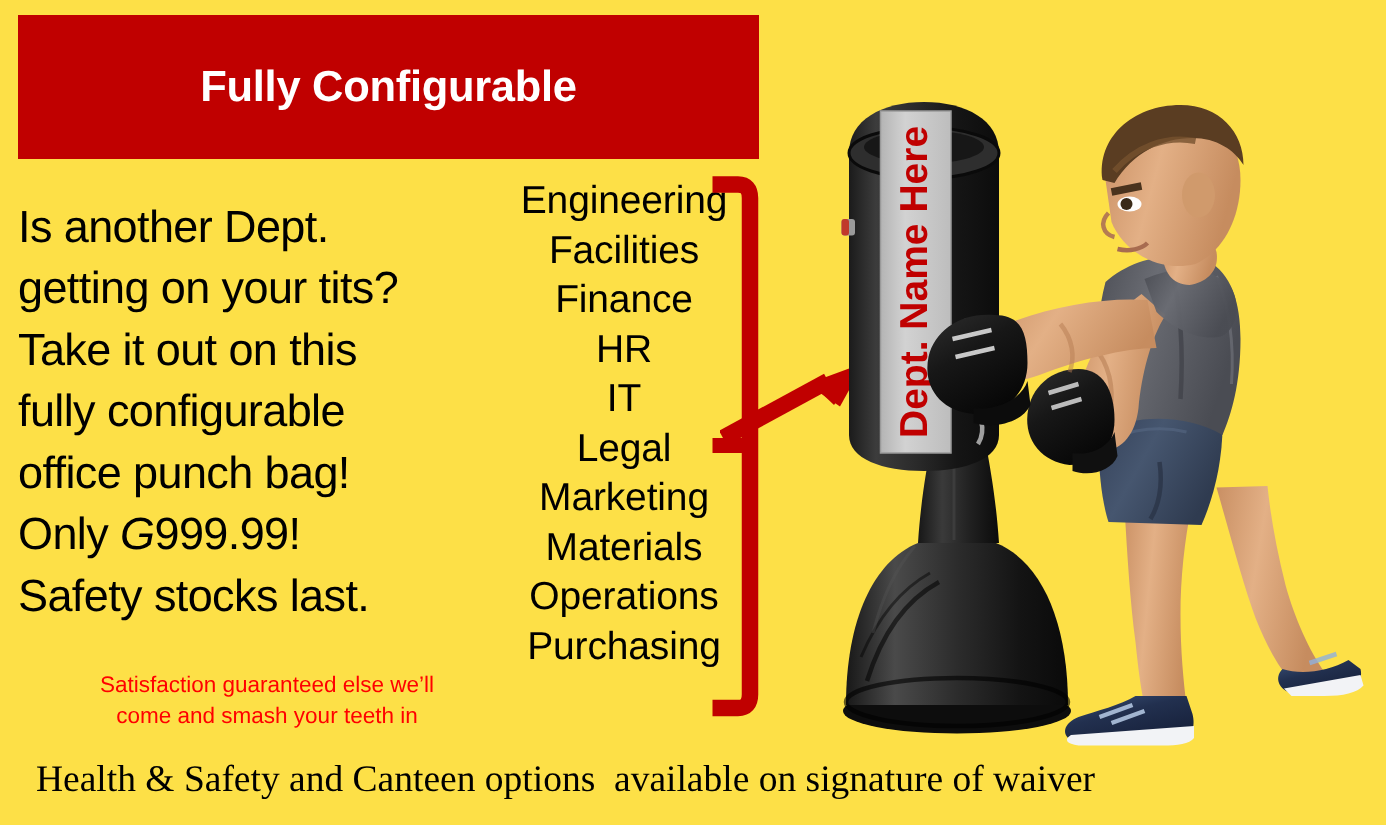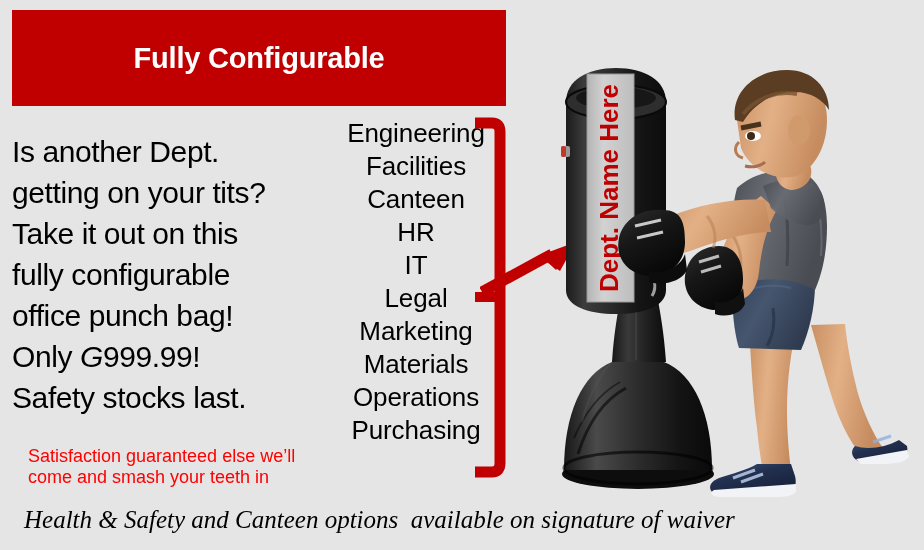--- a/index.html
+++ b/index.html
@@ -2,21 +2,21 @@
 <html><head>
 <meta charset="utf-8">
 <style>
   * { margin:0; padding:0; box-sizing:border-box; }
   html,body { background:#ffffff; }
   body {
     width:924px; height:550px;
     font-family:"Liberation Sans", sans-serif;
     position:relative; overflow:hidden;
   }
-  .stage { position:absolute; inset:0; background:#e5e5e5; }
+  .stage { position:absolute; inset:0; background:#fde047; }
 
   
   .banner{
     position:absolute; left:12px; top:10px; width:494px; height:96px;
     background:#C00000; color:#fff;
     display:flex; flex-direction:column; align-items:center; justify-content:center;
     text-align:center;
   }
   .banner-line{
     font-size:29px; font-weight:bold; line-height:40px; letter-spacing:-0.2px;
@@ -27,21 +27,21 @@
     position:absolute; left:12px; top:131px; width:320px;
   }
   .pitch-line{
     font-size:30px; font-weight:normal; line-height:41px; color:#000;
     white-space:nowrap; letter-spacing:-0.4px;
   }
   .price-sym{ font-style:italic; }
 
   .finePrint{
     position:absolute; left:28px; top:446px; width:300px;
-    color:#FF0000; font-size:18px; line-height:21px;
+    color:#FF0000; font-size:15px; line-height:21px;text-align:center;
   }
   .finePrint div{ white-space:nowrap; }
 
   
   .deptList{
     position:absolute; left:341px; top:117px; width:150px;text-align:center;
   }
   .deptList li{
     list-style:none; font-size:26px; line-height:33px;
     color:#000; white-space:nowrap; letter-spacing:-0.1px;
@@ -54,21 +54,21 @@
   
   .bag{ position:absolute; left:548px; top:62px; width:180px; height:430px; }
 
   
   .boxer{ position:absolute; left:615px; top:50px; width:309px; height:450px; }
 
   
   .caption{
     position:absolute; left:24px; top:503px; width:880px;
     font-family:"Liberation Serif", serif;
-    font-style:italic; font-size:25px; line-height:34px; color:#000;
+    font-size:25px; line-height:34px; color:#000;
     white-space:pre;
   }
 </style>
 </head>
 <body>
 
 <div class="stage">
 
   <div class="banner">
     <div class="banner-line">Fully Configurable</div>
@@ -85,21 +85,21 @@
   </div>
 
   <div class="finePrint">
     <div>Satisfaction guaranteed else we’ll</div>
     <div>come and smash your teeth in</div>
   </div>
 
   <ul class="deptList">
     <li>Engineering</li>
     <li>Facilities</li>
-    <li>Canteen</li>
+    <li>Finance</li>
     <li>HR</li>
     <li>IT</li>
     <li>Legal</li>
     <li>Marketing</li>
     <li>Materials</li>
     <li>Operations</li>
     <li>Purchasing</li>
   </ul>
 
   <svg class="bracket" viewBox="0 0 50 375">

